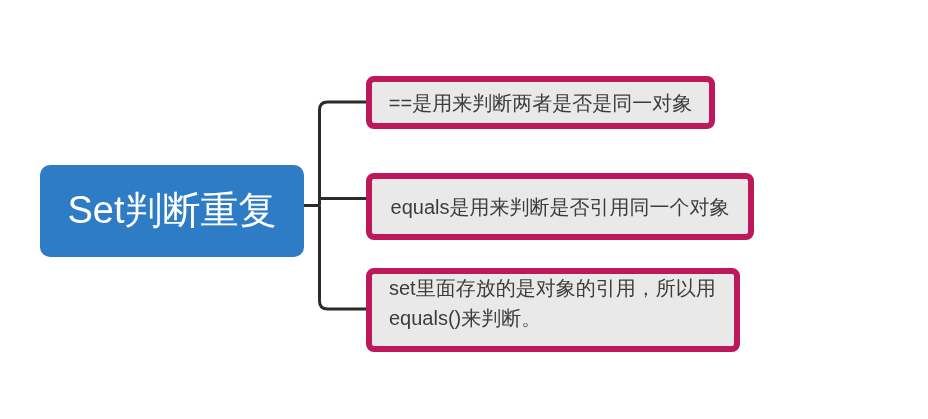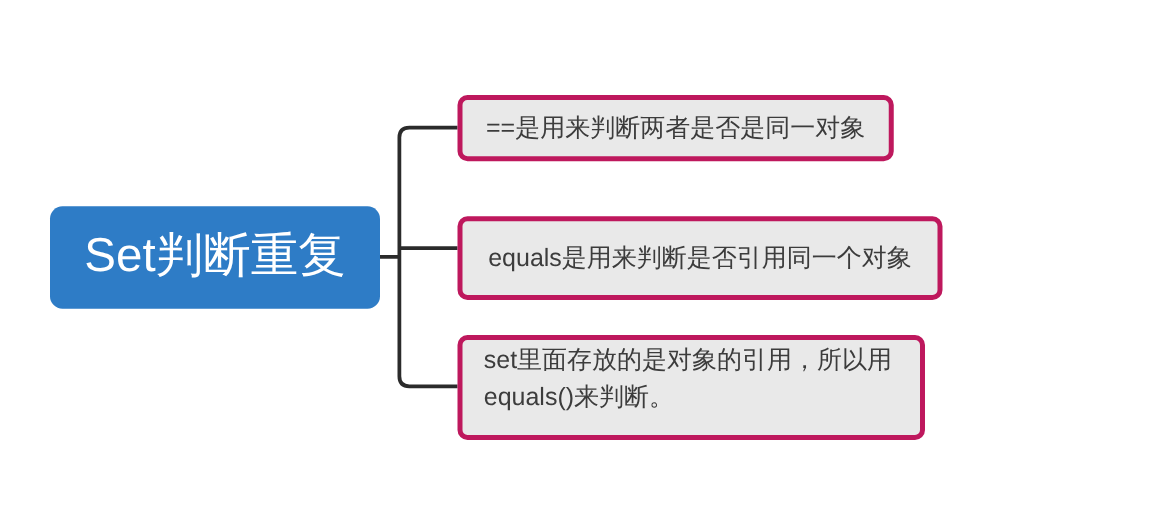--- a/index.html
+++ b/index.html
@@ -32,31 +32,31 @@
     position: absolute;
     box-sizing: border-box;
     display: flex;
     align-items: center;
     justify-content: center;
   }
   .node-root {
     left: 40px;
     top: 165px;
     width: 264px;
-    height: 82px;
+    height: 92px;
     background: #2e7cc6;
     border-radius: 10px;
     color: #ffffff;
     font-size: 38px;
     line-height: 1.1;
     cursor: pointer;
   }
   .node-child {
     background: #e9e9e9;
-    border: 4px solid #be185d;
+    border: 6px solid #be185d;
     border-radius: 8px;
     color: #3c3c3c;
     font-size: 20px;
     line-height: 30px;
     cursor: pointer;
   }
   .node-child-1 {
     left: 366px;
     top: 76px;
     width: 349px;

